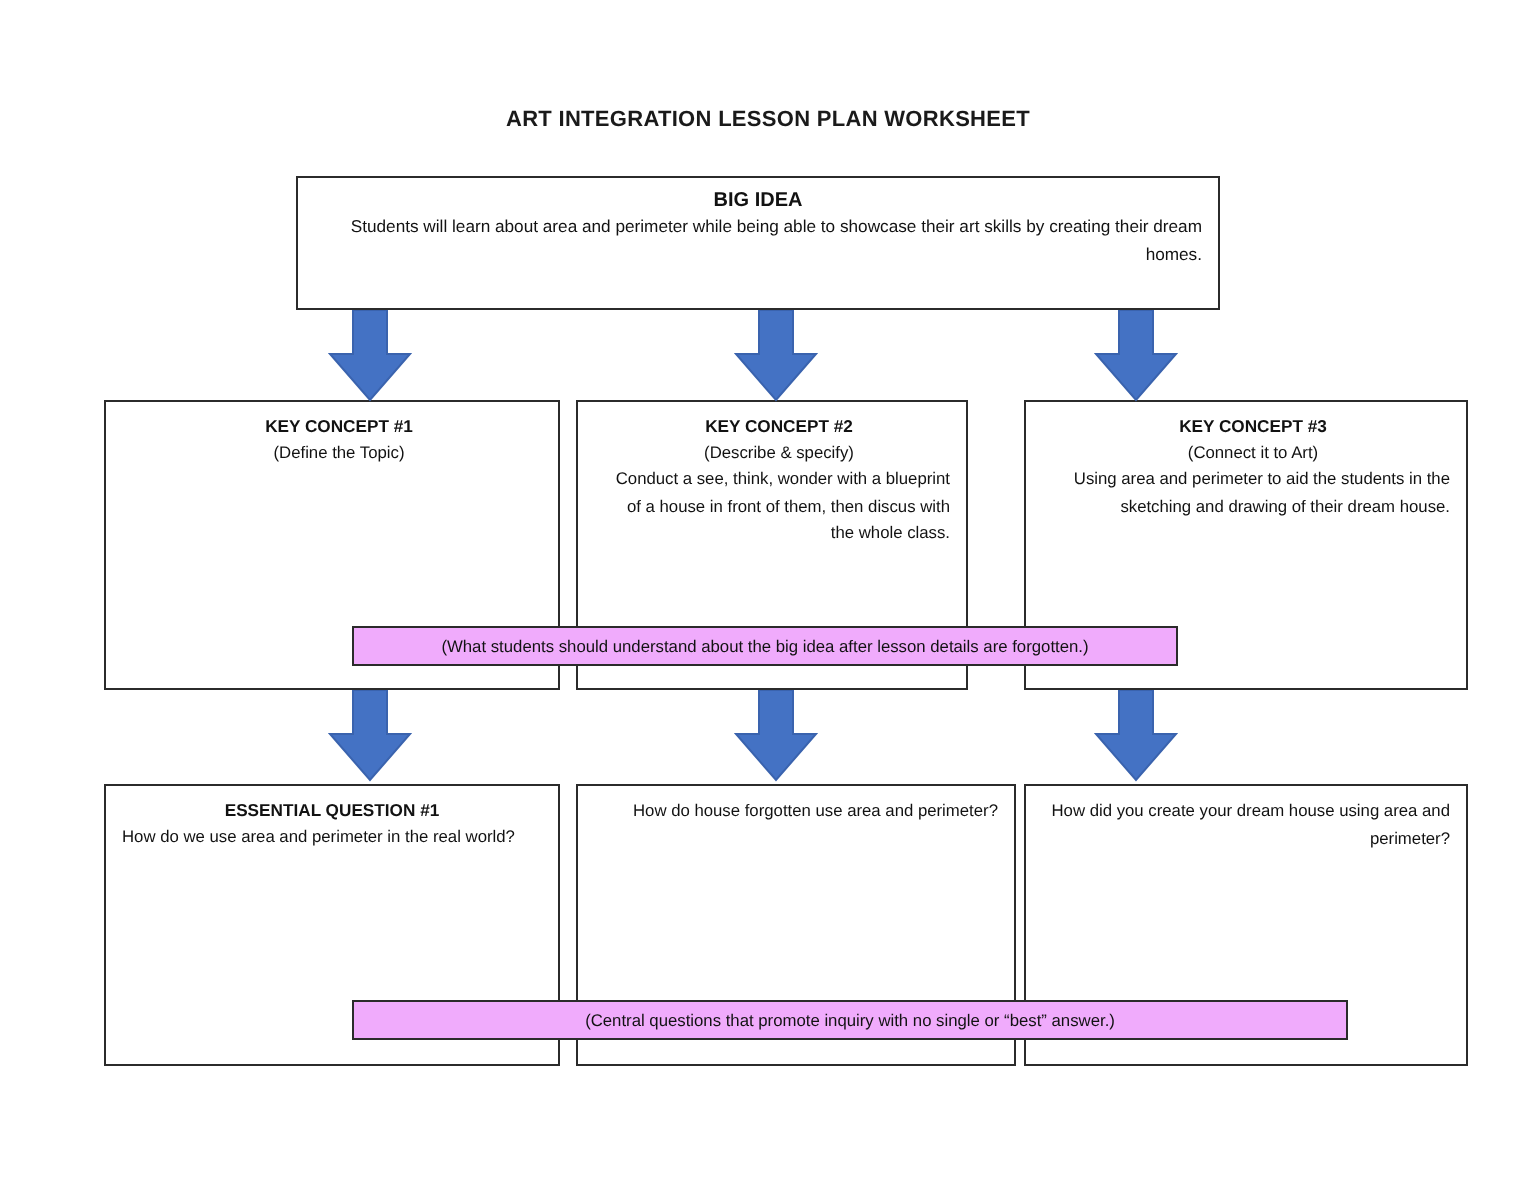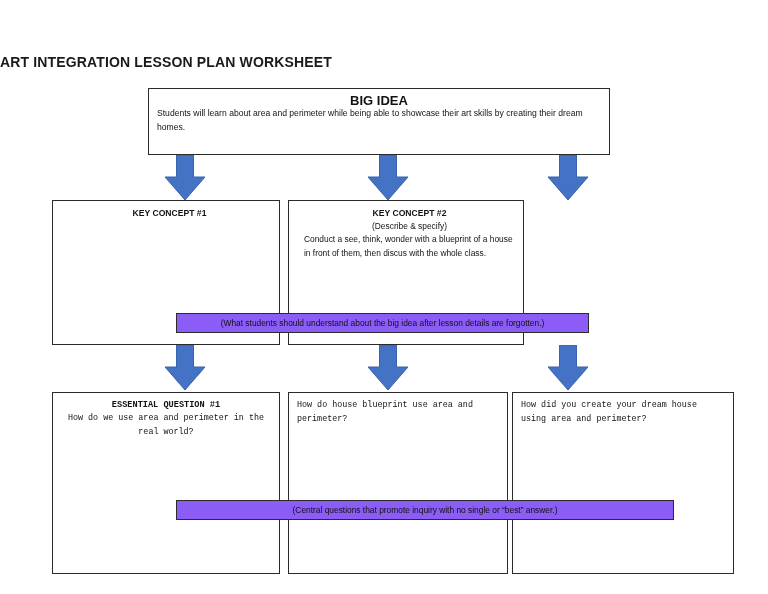--- a/index.html
+++ b/index.html
@@ -21,22 +21,22 @@
     left: 0; top: 0;
     width: 768px;
     height: 594px;
   }
 
   .page-title {
     position: absolute;
     left: 0;
     top: 54px;
     width: 768px;
-    text-align: left;
-    font-size: 14px;
+    text-align: center;
+    font-size: 11px;
     font-weight: bold;
     letter-spacing: 0.15px;
     color: #1a1a1a;
   }
 
   
   .node-box {
     position: absolute;
     border: 1px solid #2b2b2b;
     background: #ffffff;
@@ -50,67 +50,66 @@
     line-height: 13px;
     color: #121212;
   }
   .node-sub {
     text-align: center;
     font-size: 8.4px;
     line-height: 13px;
     color: #121212;
   }
   .node-body {
-    text-align: left;
+    text-align: right;
     font-size: 8.4px;
     line-height: 13.5px;
     color: #121212;
     margin-top: 0px;
   }
   .node-body.left {
-    text-align: center;
+    text-align: left;
   }
 
   
   #big-idea {
     left: 148px;
     top: 88px;
     width: 462px;
     height: 67px;
     padding-top: 5px;
   }
-  #big-idea .node-title { font-size: 13px; }
+  #big-idea .node-title { font-size: 10px; }
   #big-idea .node-sub   { font-size: 8.6px; }
   #big-idea .node-body  { font-size: 8.6px; }
 
   
   .kc {
     top: 200px;
     height: 145px;
     padding-left: 15px;
   }
   #kc-1 { left: 52px;  width: 228px; }
-  #kc-2 { left: 288px; width: 236px; }
+  #kc-2 { left: 288px; width: 196px; }
   #kc-3 { left: 512px; width: 222px; }
 
   
   .eq {
     top: 392px;
-    height: 182px;
-    font-family: Liberation Mono, monospace;
+    height: 141px;
   }
   #eq-1 { left: 52px;  width: 228px; }
   #eq-2 { left: 288px; width: 220px; }
   #eq-3 { left: 512px; width: 222px; }
 
   
   .annotation-bar {
     position: absolute;
     border: 1px solid #2b2b2b;
-    background: #8b5cf6;
+    background: #f0abfc;
     box-sizing: border-box;
     text-align: center;
     font-size: 8.4px;
     color: #121212;
     line-height: 18px;
     height: 20px;
     z-index: 5;
   }
   #annot-key-concepts {
     left: 176px;
@@ -160,26 +159,32 @@
     </svg>
   </div>
   <div class="arrow-down a-top ax-3">
     <svg width="44" height="46" viewBox="0 0 44 46">
       <polygon points="13.5,0 30.5,0 30.5,22 42,22 22,45 2,22 13.5,22" fill="#4472C4" stroke="#3A63AE" stroke-width="1"></polygon>
     </svg>
   </div>
 
   <div class="node-box kc" id="kc-1">
     <div class="node-title">KEY CONCEPT #1</div>
+    <div class="node-sub">(Define the Topic)</div>
   </div>
   <div class="node-box kc" id="kc-2">
     <div class="node-title">KEY CONCEPT #2</div>
     <div class="node-sub">(Describe &amp; specify)</div>
     <div class="node-body">Conduct a see, think, wonder with a blueprint of a house in front of them, then discus with the whole class.</div>
   </div>
+  <div class="node-box kc" id="kc-3">
+    <div class="node-title">KEY CONCEPT #3</div>
+    <div class="node-sub">(Connect it to Art)</div>
+    <div class="node-body">Using area and perimeter to aid the students in the sketching and drawing of their dream house.</div>
+  </div>
 
   <div class="annotation-bar" id="annot-key-concepts">(What students should understand about the big idea after lesson details are forgotten.)</div>
 
   <div class="arrow-down a-mid ax-1">
     <svg width="44" height="46" viewBox="0 0 44 46">
       <polygon points="13.5,0 30.5,0 30.5,22 42,22 22,45 2,22 13.5,22" fill="#4472C4" stroke="#3A63AE" stroke-width="1"></polygon>
     </svg>
   </div>
   <div class="arrow-down a-mid ax-2">
     <svg width="44" height="46" viewBox="0 0 44 46">
@@ -190,21 +195,21 @@
     <svg width="44" height="46" viewBox="0 0 44 46">
       <polygon points="13.5,0 30.5,0 30.5,22 42,22 22,45 2,22 13.5,22" fill="#4472C4" stroke="#3A63AE" stroke-width="1"></polygon>
     </svg>
   </div>
 
   <div class="node-box eq" id="eq-1">
     <div class="node-title">ESSENTIAL QUESTION #1</div>
     <div class="node-body left">How do we use area and perimeter in the real world?</div>
   </div>
   <div class="node-box eq" id="eq-2">
-    <div class="node-body">How do house blueprint use area and perimeter?</div>
+    <div class="node-body">How do house forgotten use area and perimeter?</div>
   </div>
   <div class="node-box eq" id="eq-3">
     <div class="node-body">How did you create your dream house using area and perimeter?</div>
   </div>
 
   <div class="annotation-bar" id="annot-essential-questions">(Central questions that promote inquiry with no single or “best” answer.)</div>
 
 </div>
 
 </body></html>

